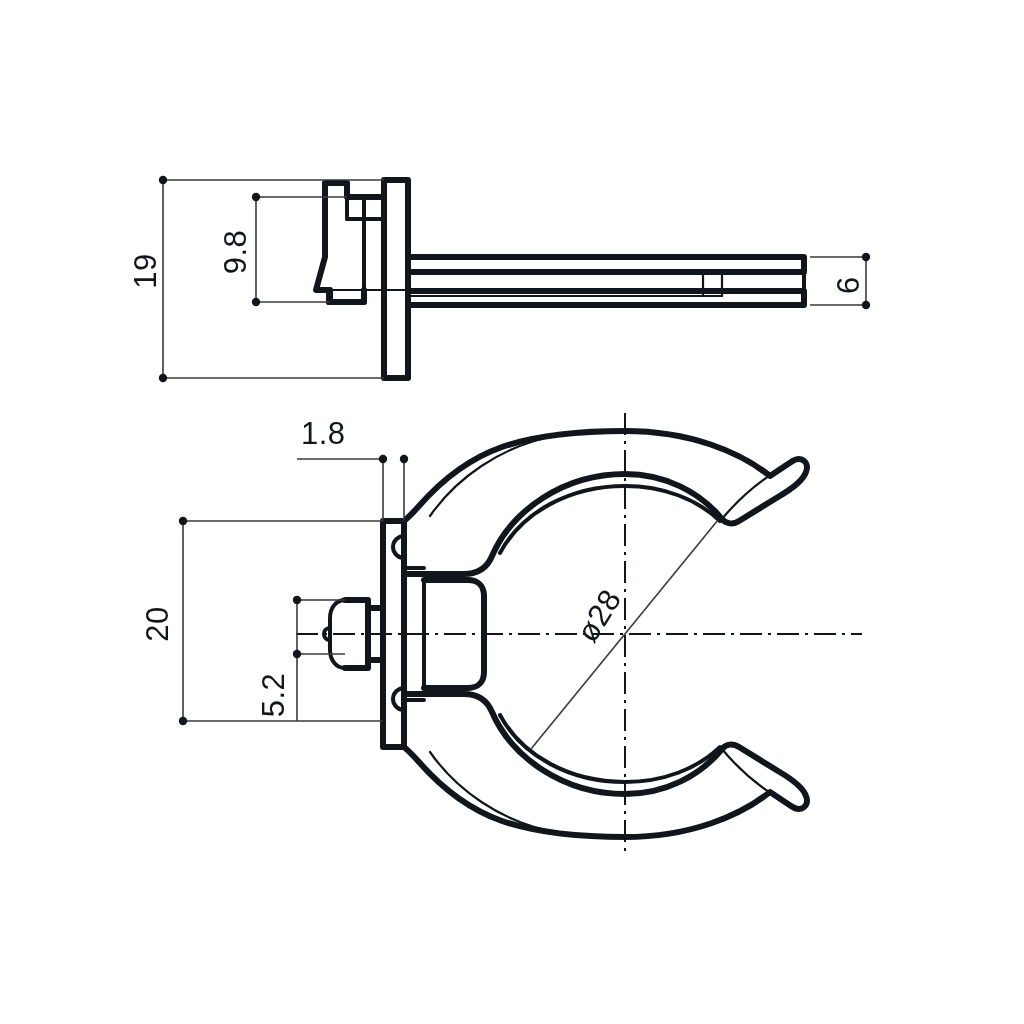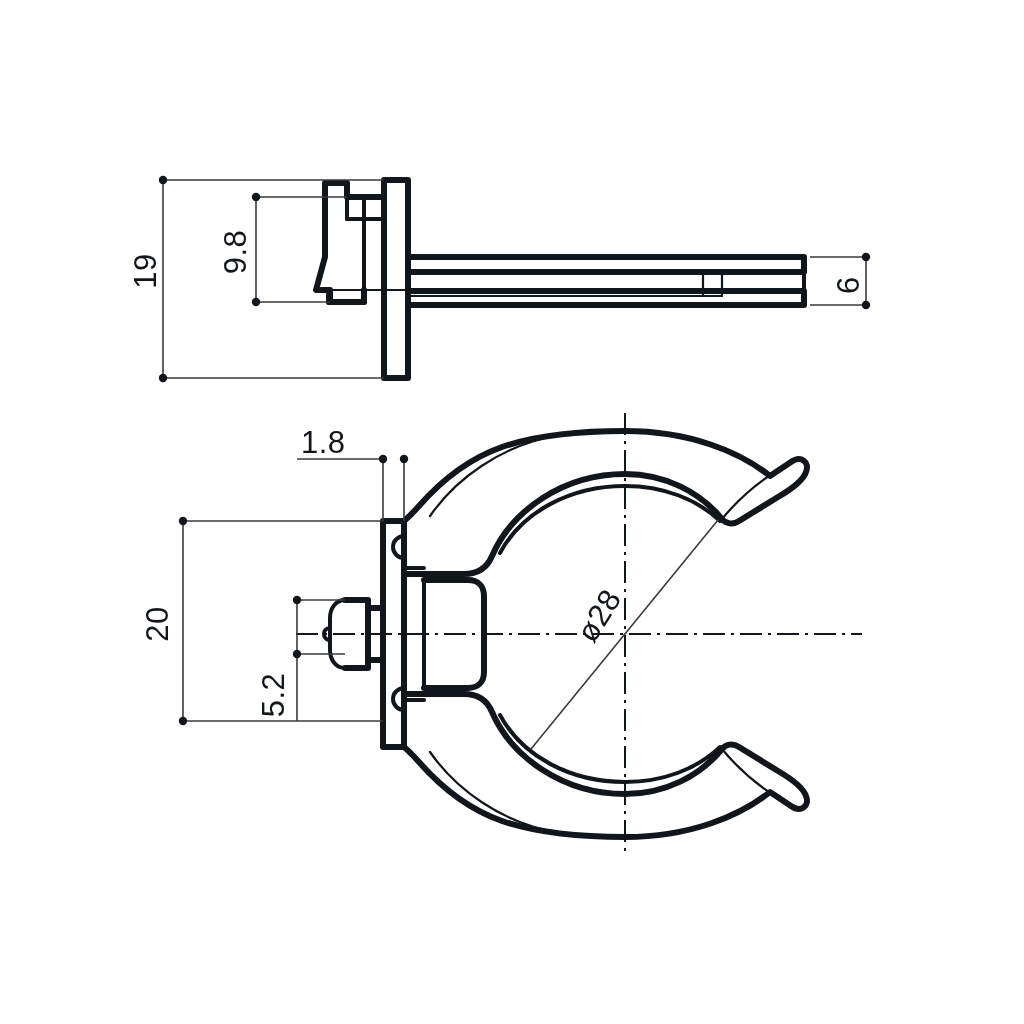--- a/index.html
+++ b/index.html
@@ -220,21 +220,21 @@
     </g>
 
   </svg>
 
   <div class="dim-text rot90" style="left:128px; top:253px;">19</div>
 
   <div class="dim-text rot90" style="left:214px; top:234px;">9.8</div>
 
   <div class="dim-text rot90" style="left:840px; top:267px;">6</div>
 
-  <div class="dim-text" style="left:301px; top:425px;">1.8</div>
+  <div class="dim-text" style="left:301px; top:416px;">1.8</div>
 
   <div class="dim-text rot90" style="left:140px; top:606px;">20</div>
 
   <div class="dim-text rot90" style="left:252px; top:677px;">5.2</div>
 
   <div class="dim-text rot45" style="left:572px; top:598px;">ø28</div>
 
 </div>
 
 </body></html>

